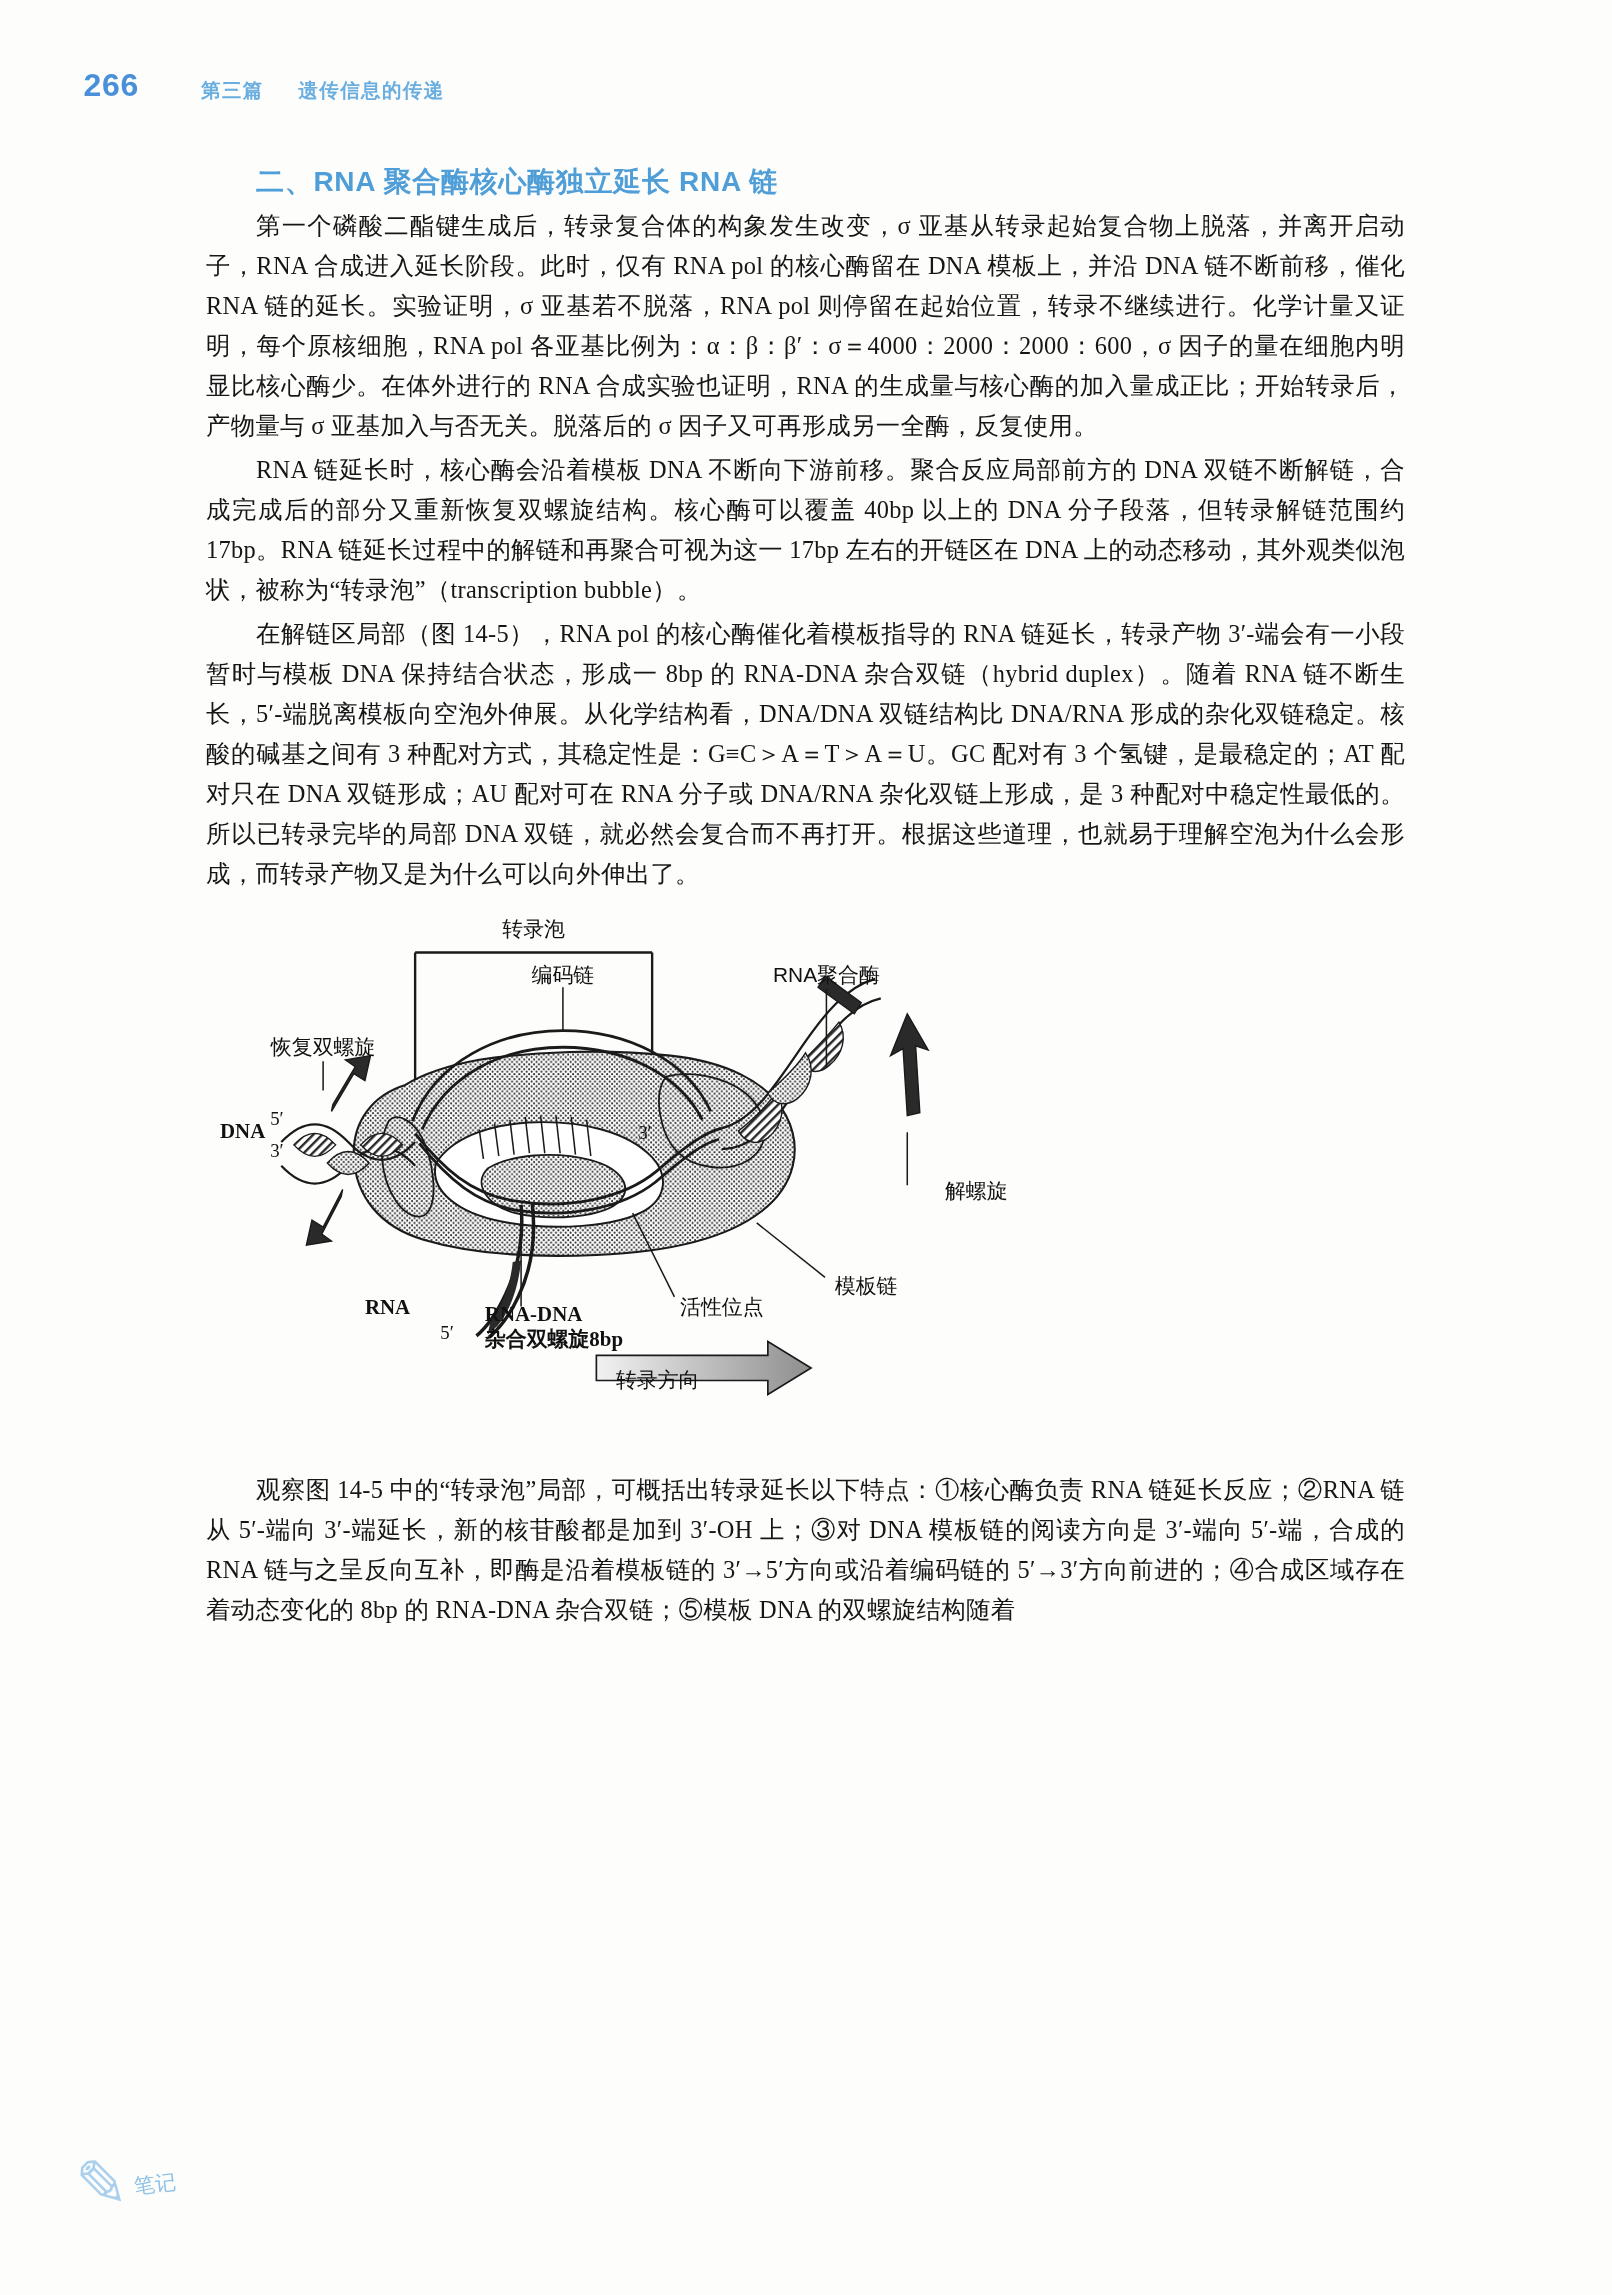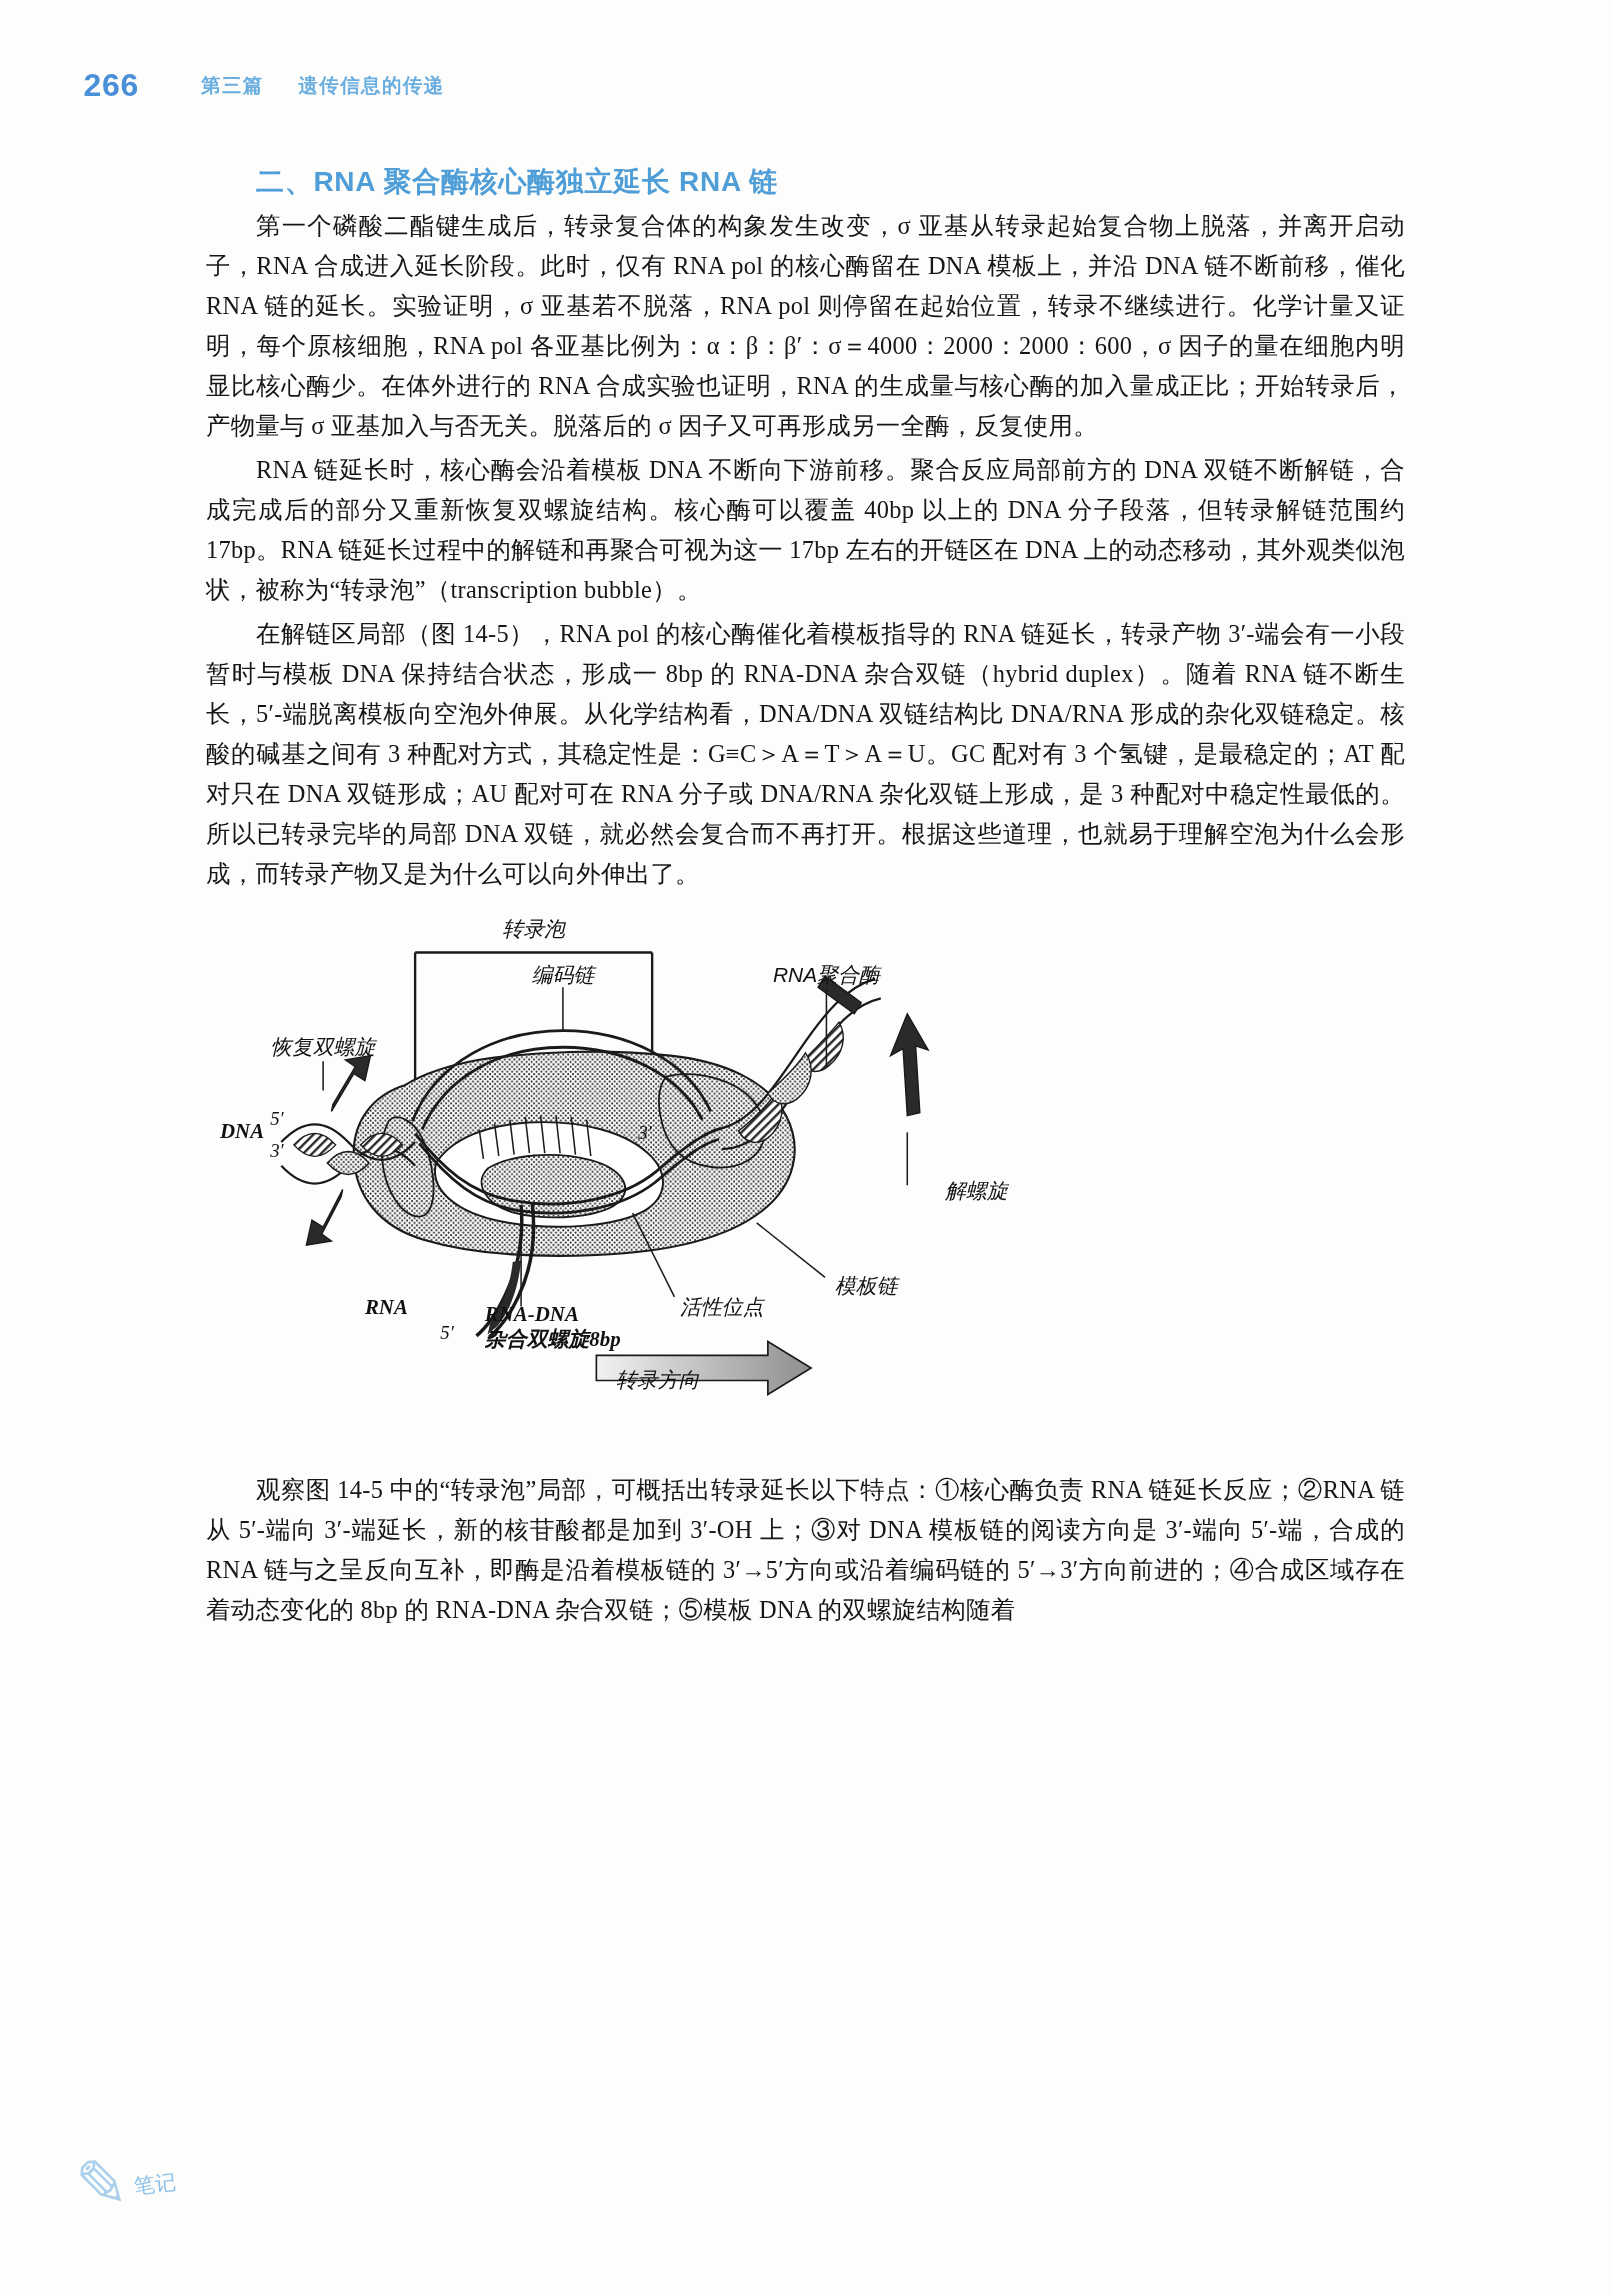--- a/index.html
+++ b/index.html
@@ -8,21 +8,21 @@
     position:relative;
     font-family:"Liberation Serif","DejaVu Serif",serif;
     color:#161616;
     overflow:hidden;
   }
   .page { position:absolute; inset:0; background:#fdfdfc; }
 
   
   .runhead {
     position:absolute; left:0; top:67px; width:100%;
-    display:flex; align-items:center;
+    display:flex; align-items:flex-end;
   }
   .folio {
     width:139px; text-align:right; padding-right:0;
     font-family:"Liberation Sans","DejaVu Sans",sans-serif;
     font-weight:bold; font-size:32px; color:#4a90d9;
     letter-spacing:0.7px;
   }
   .runhead-title {
     margin-left:62px;
     font-family:"Liberation Sans","DejaVu Sans",sans-serif;
@@ -48,21 +48,21 @@
   h2.section {
     margin:24px 0 3px 0;
     padding-left:50px;
     font-family:"Liberation Sans","DejaVu Sans",sans-serif;
     font-size:28px; font-weight:bold; color:#4f9ed8;
     letter-spacing:0.7px;
     line-height:42px;
   }
 
   
-  .figure { position:relative; width:1199px; height:530px; margin:18px 0 0 0;font-style:italic; }
+  .figure { position:relative; width:1199px; height:530px; margin:18px 0 0 0; }
   .figcap {
     margin-top:7px; text-align:center;
     font-family:"Liberation Sans","DejaVu Sans",sans-serif;
     font-size:21.6px; line-height:32px; color:#1c1c1c;
   }
   .figcap .fignum { color:#4f9ed8; font-weight:bold; margin-right:15.3px; }
 
   .fig-svg { position:absolute; left:0; top:0; }
 
   

